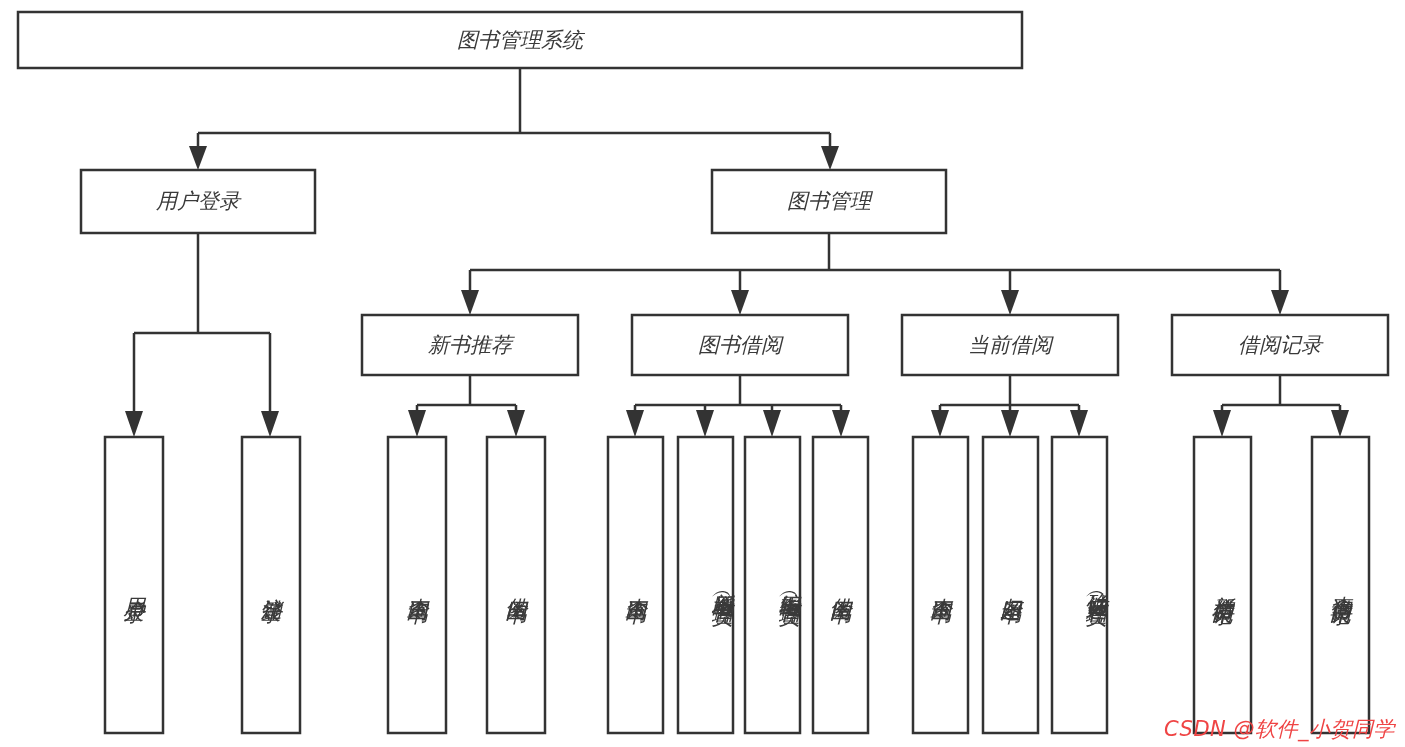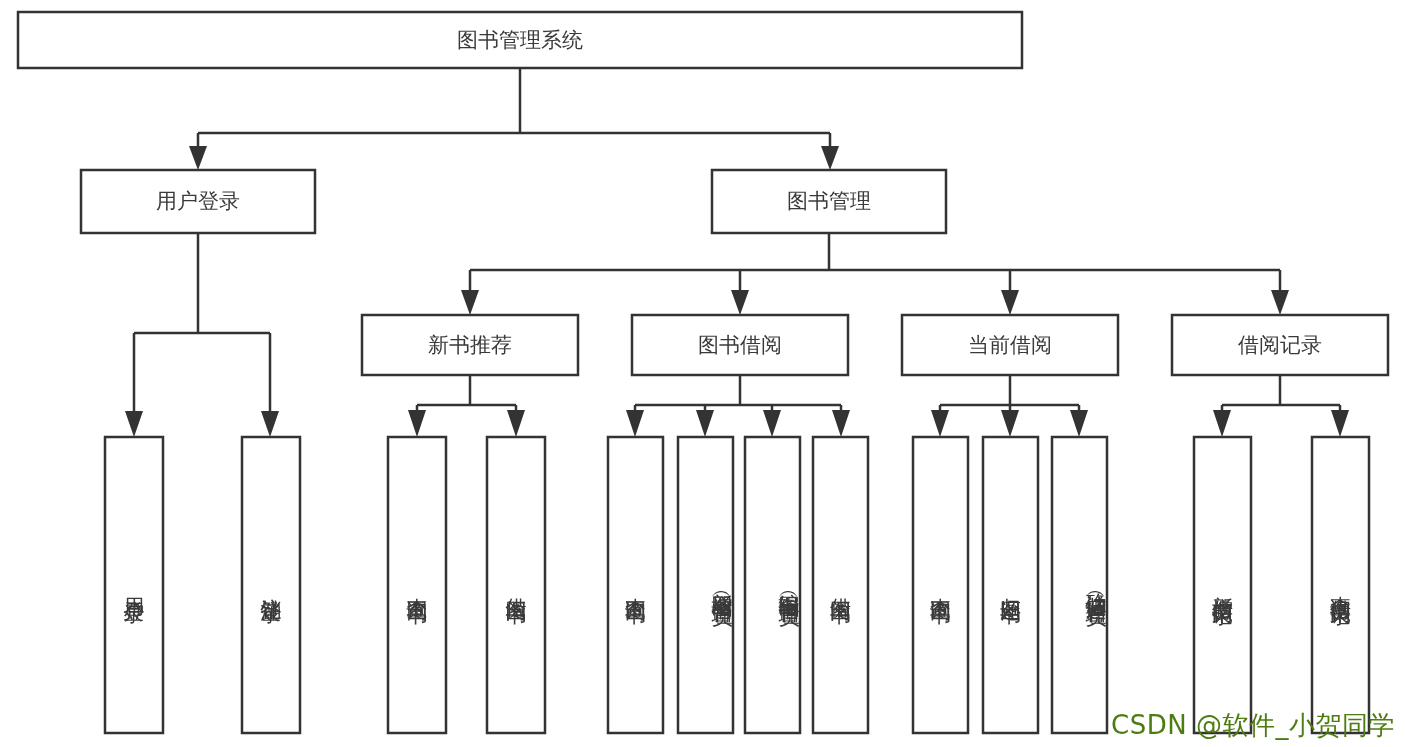--- a/index.html
+++ b/index.html
@@ -13,20 +13,21 @@
     width: 1405px;
     height: 747px;
     overflow: hidden;
     position: relative;
   }
   #diagram-root {
     position: relative;
     width: 1405px;
     height: 747px;
     background: #ffffff;
+    font-style: italic;
   }
   svg.diagram {
     position: absolute;
     top: 0;
     left: 0;
     width: 1405px;
     height: 747px;
     display: block;
   }
   .node-box {
@@ -73,22 +74,22 @@
     justify-content: center;
     white-space: nowrap;
     user-select: none;
     pointer-events: none;
   }
   .watermark {
     position: absolute;
     right: 10px;
     bottom: 4px;
     font-family: "DejaVu Sans", "Liberation Sans", sans-serif;
-    font-size: 26px;
-    color: #4d7c0f;
+    font-size: 21px;
+    color: #ef4444;
     letter-spacing: 0.5px;
     white-space: nowrap;
   }
 </style>
 </head>
 <body>
 
 <div id="diagram-root">
 
   <svg class="diagram" viewBox="0 0 1405 747" xmlns="http://www.w3.org/2000/svg">

